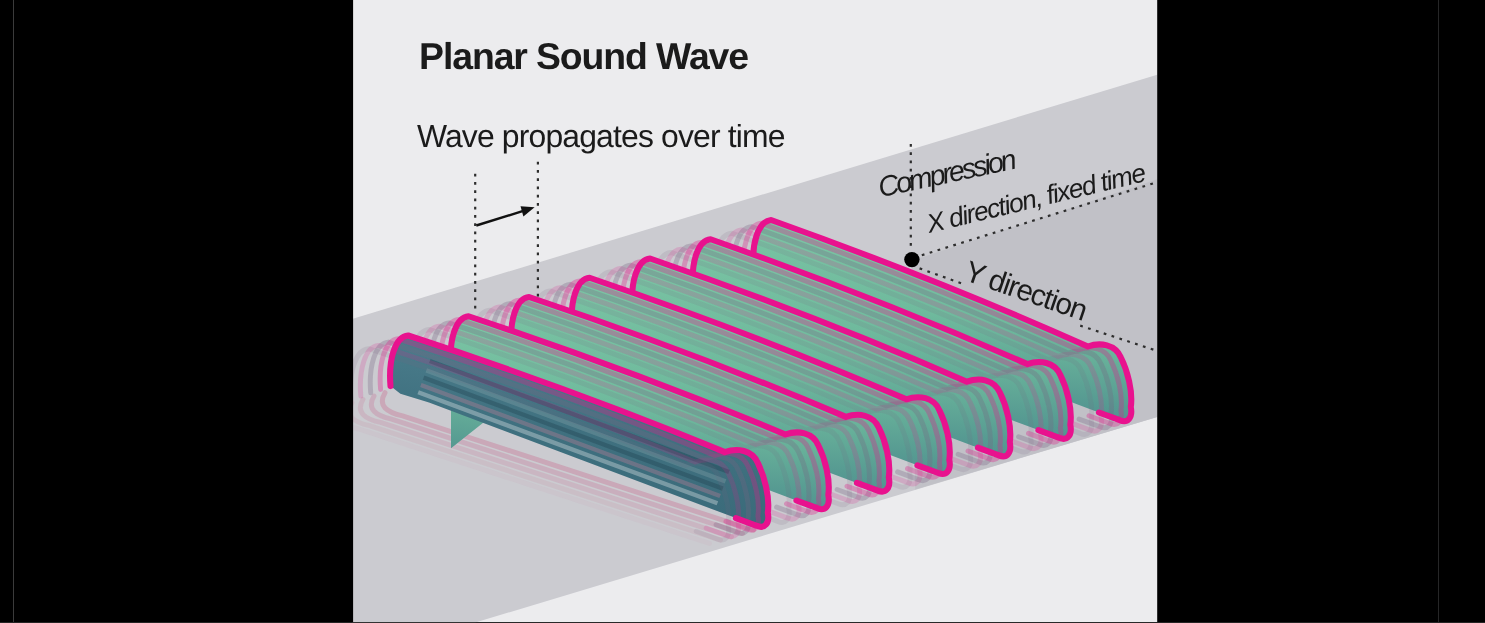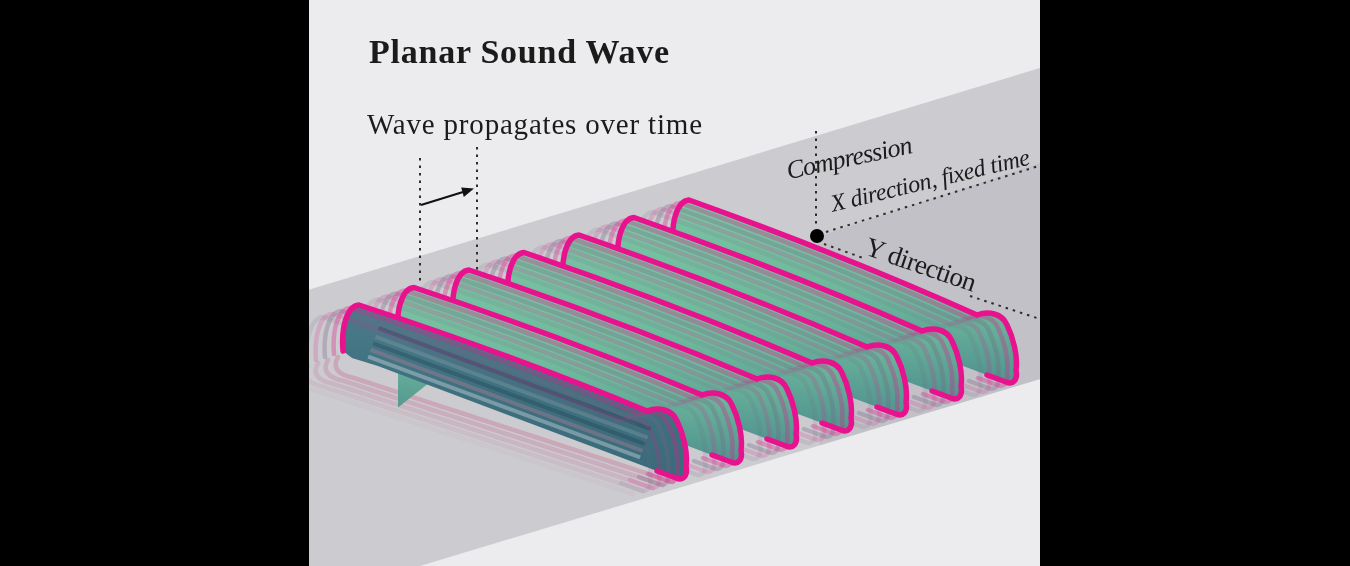--- a/index.html
+++ b/index.html
@@ -1,17 +1,17 @@
 <!DOCTYPE html>
 <html><head>
 <meta charset="utf-8">
 <style>
   html,body{margin:0;padding:0;background:#000;}
   .stage{position:relative;width:1296px;height:566px;background:#000;overflow:hidden;
-         font-family:Liberation Serif, serif;}
+         font-family:Liberation Sans, sans-serif;margin-left:12px;}
   svg{display:block;}
   text{fill:#1b1b1b;}
   .title{font-weight:bold;}
 </style>
 </head>
 <body>
 
 <div class="stage">
 <svg width="1350" height="566" viewBox="0 0 1350 566">
   <defs>

